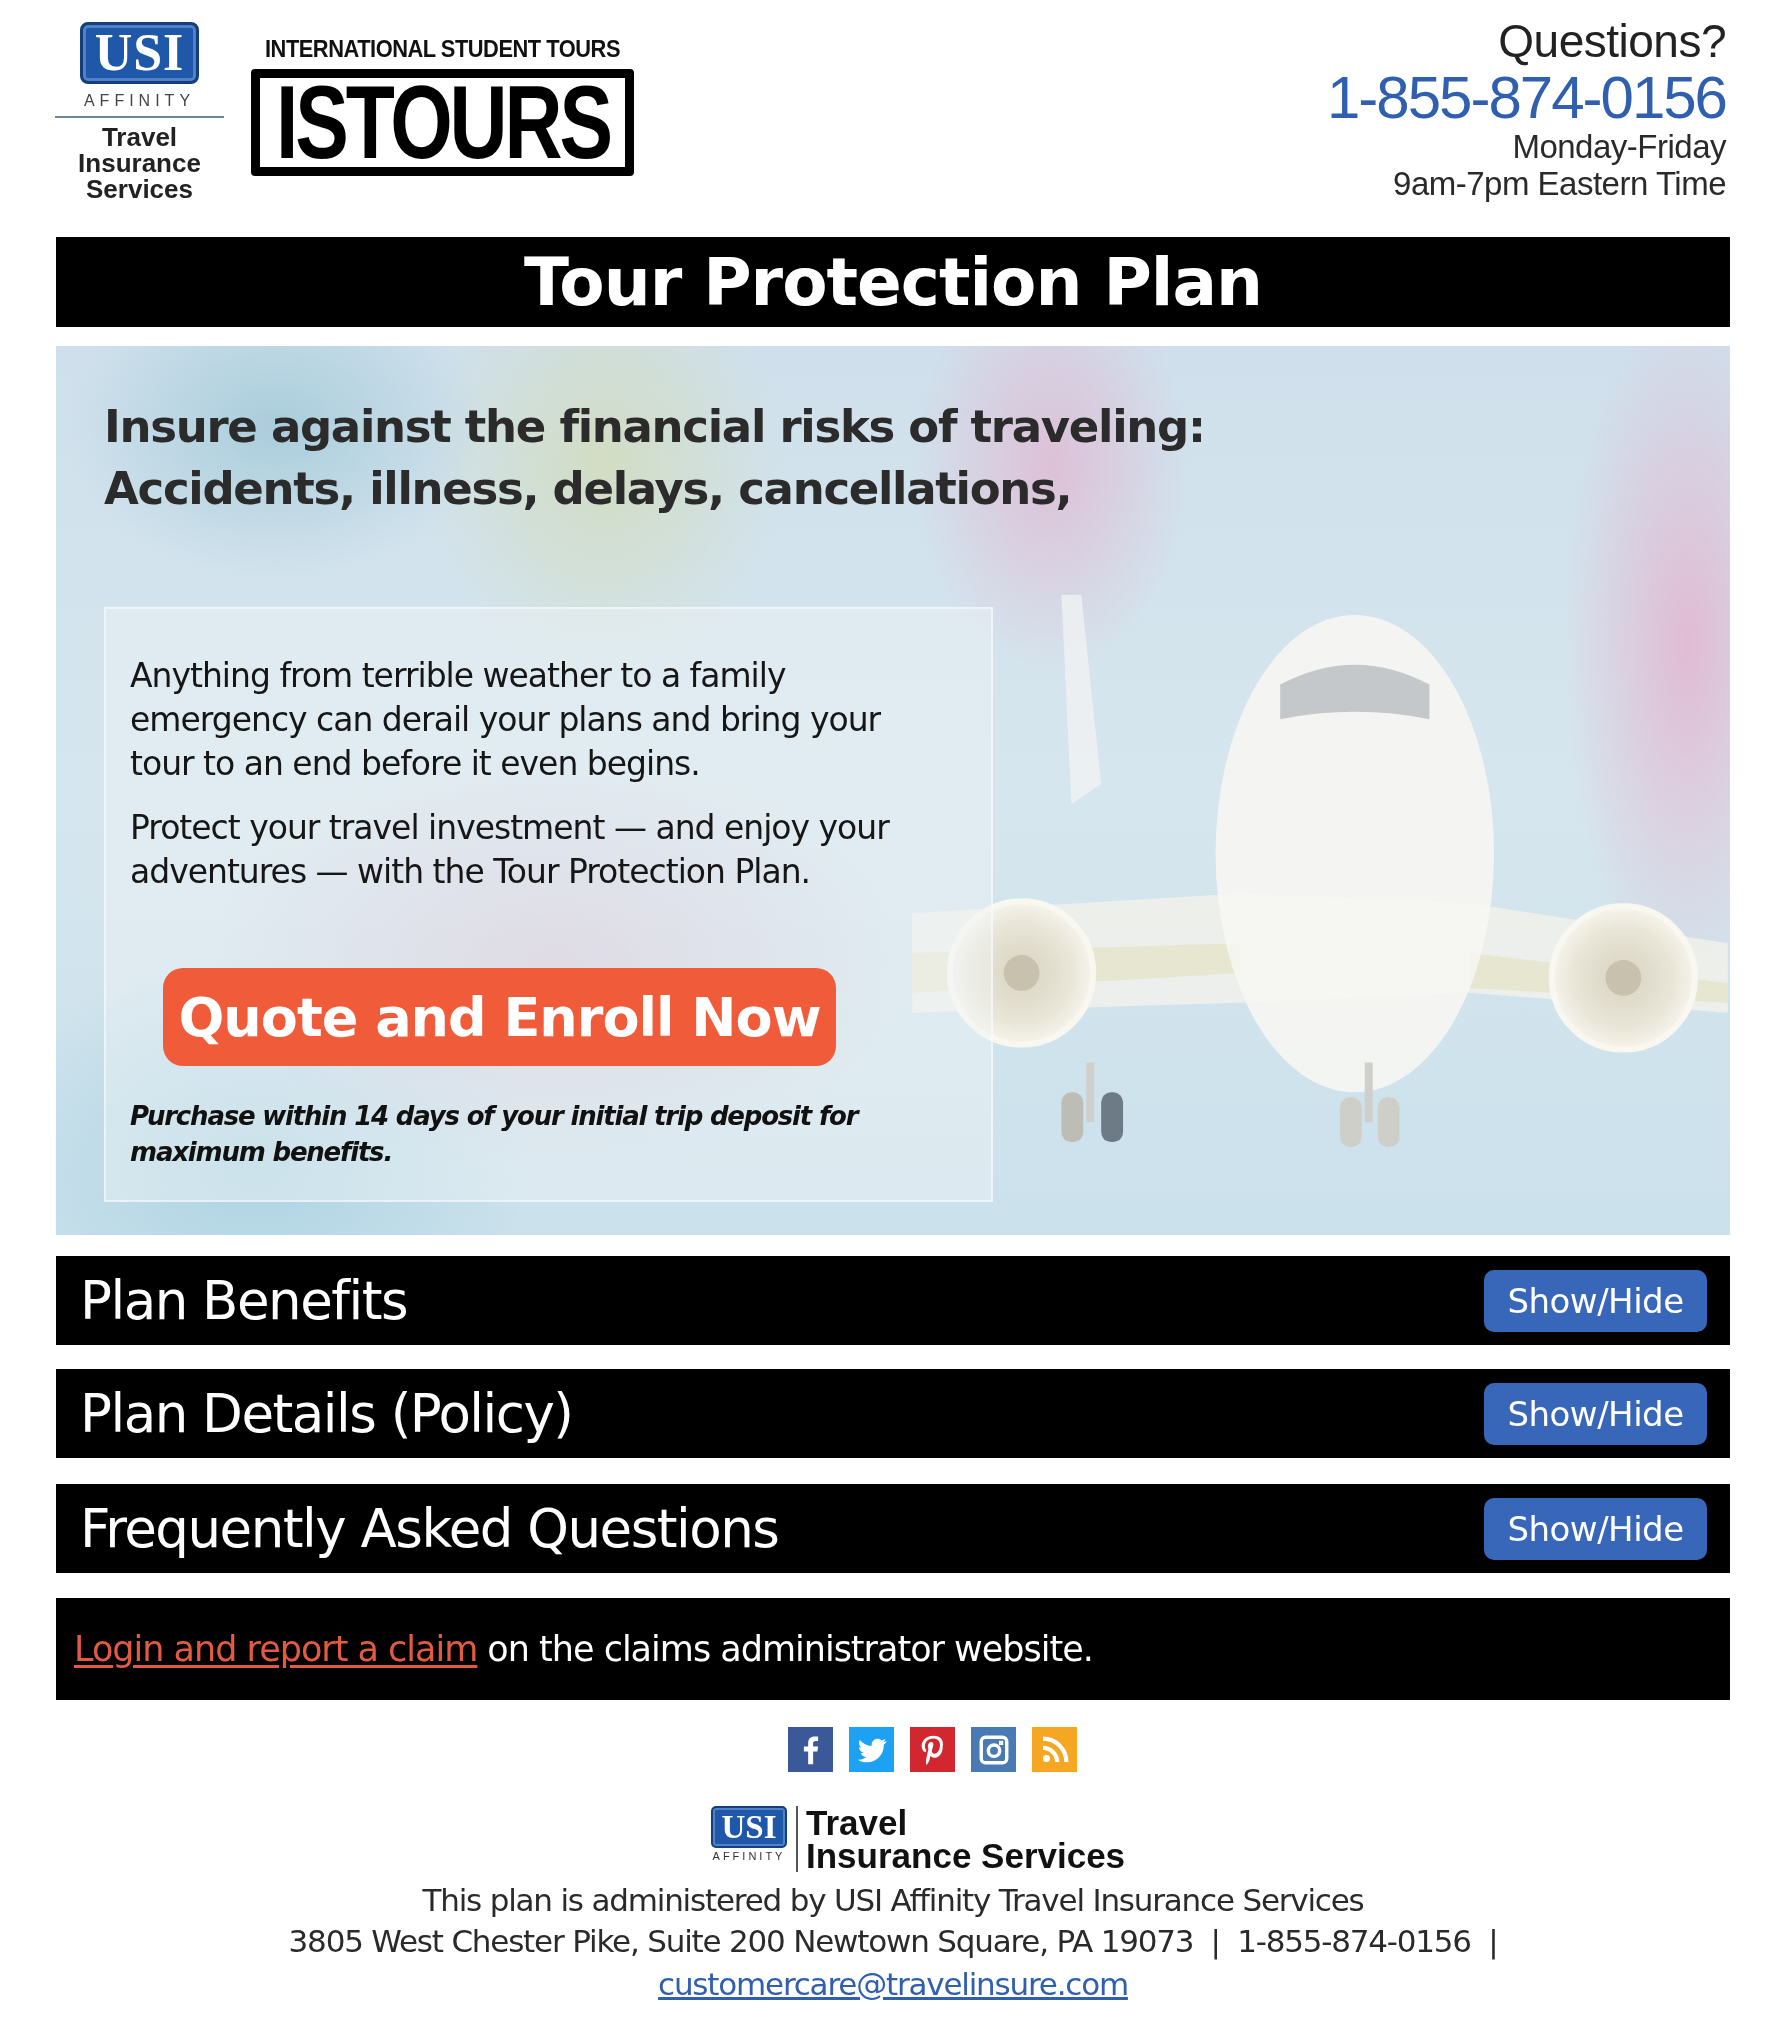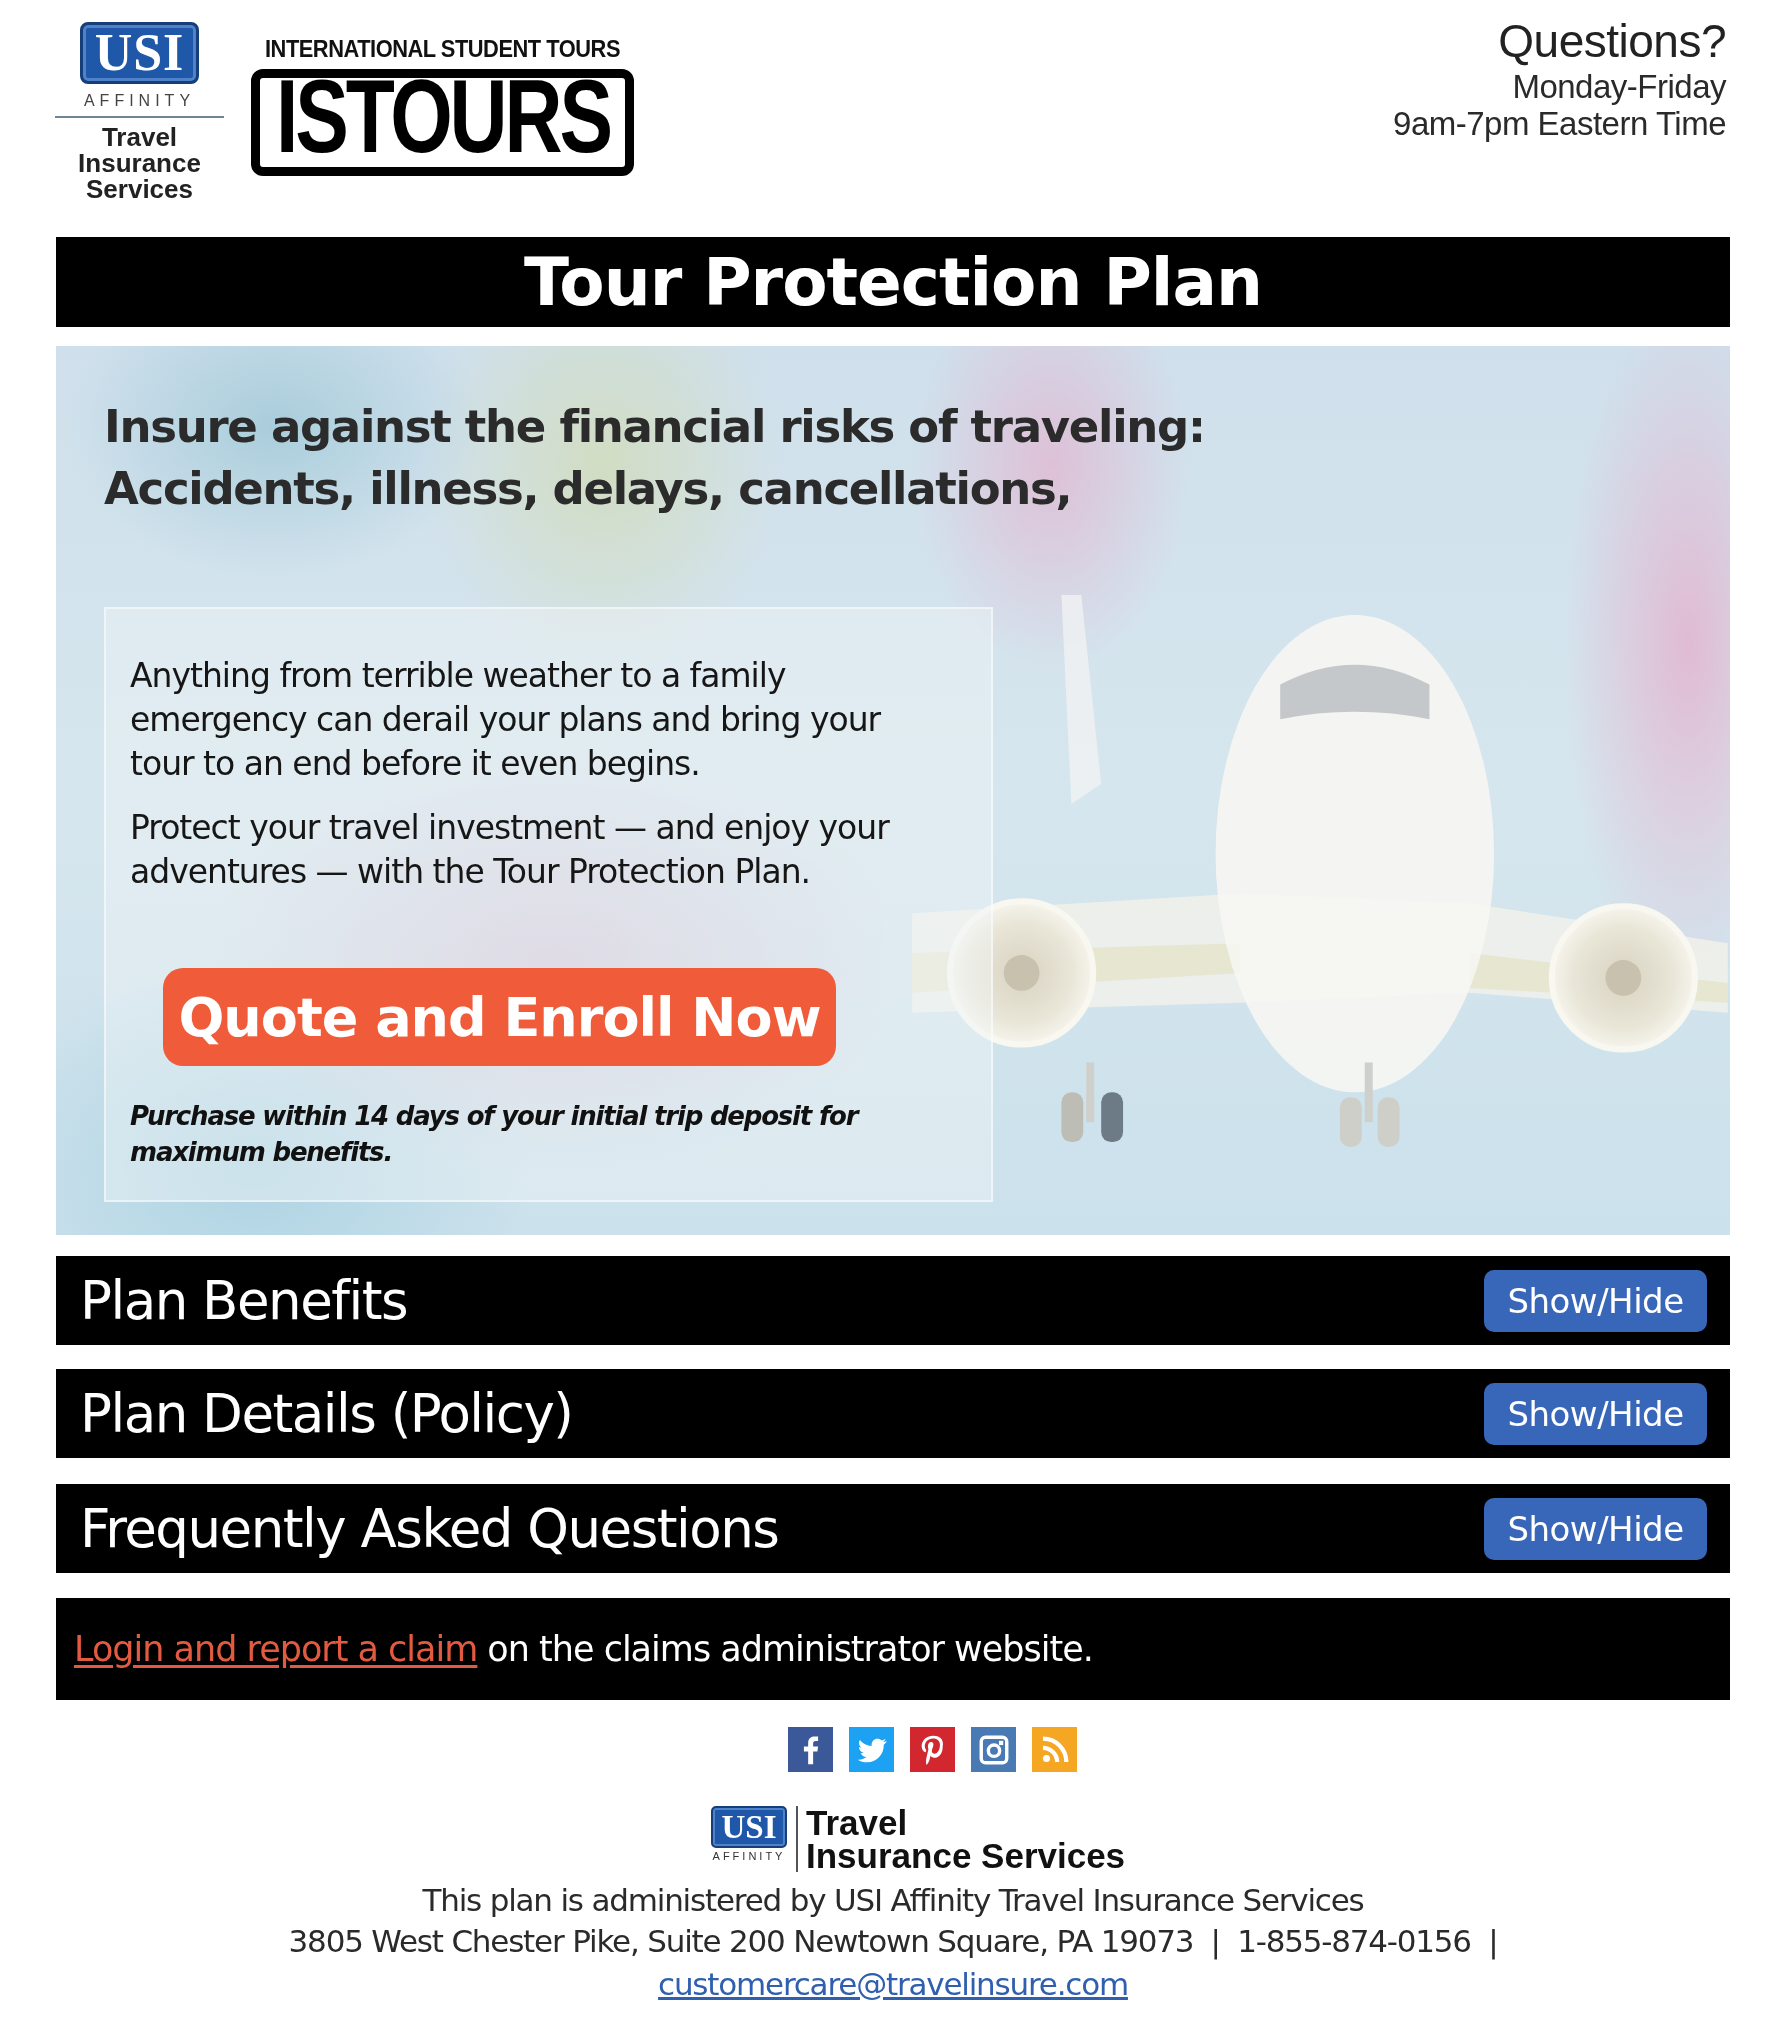--- a/index.html
+++ b/index.html
@@ -10,21 +10,21 @@
   .usi-logo { position: absolute; left: 55px; top: 22px; width: 169px; text-align: center; }
   .usi-box { display: inline-block; width: 119px; height: 62px; background: #1f58a8; border: 3px solid #163f7a; border-radius: 8px;
              color: #fff; font-family: "Liberation Serif", serif; font-weight: bold; font-size: 52px; line-height: 56px; letter-spacing: 1px;
              box-shadow: inset 0 0 0 3px #4f82c8; }
   .usi-affinity { font-size: 16px; letter-spacing: 5px; color: #444; margin-top: 8px; }
   .usi-rule { height: 2px; background: #6c8597; margin: 6px 0 6px 0; }
   .usi-tis { font-weight: bold; font-size: 26px; line-height: 26px; color: #222; }
 
   .istours { position: absolute; left: 251px; top: 36px; width: 383px; }
   .istours-top { font-family: "Liberation Sans", sans-serif; font-weight: bold; font-size: 23px; letter-spacing: -0.5px; color: #111; text-align: center; transform: scaleX(0.95); }
-  .istours-box { margin-top: 6px; height: 107px; border: 9px solid #000; border-radius: 12px; display: flex; align-items: flex-end; justify-content: center; }
+  .istours-box { margin-top: 6px; height: 107px; border: 9px solid #000; border-radius: 4px; display: flex; align-items: center; justify-content: center; }
   .istours-word { font-weight: bold; font-size: 103px; line-height: 100px; letter-spacing: -4px; color: #000; transform: scaleX(0.78); }
 
   .contact { position: absolute; right: 60px; top: 14px; text-align: right; }
   .contact-q { font-size: 46px; color: #222; letter-spacing: -0.5px; }
   .contact-phone { font-size: 60px; color: #2f5fae; letter-spacing: -2px; line-height: 60px; }
   .contact-days, .contact-hours { font-size: 33px; color: #2a2a2a; letter-spacing: -0.5px; line-height: 37px; }
 
   
   .title-bar { position: absolute; left: 56px; top: 237px; width: 1674px; height: 90px; background: #000;
                display: flex; align-items: center; justify-content: center; }
@@ -98,20 +98,21 @@
 
 <div class="istours">
   <div class="istours-top">INTERNATIONAL STUDENT TOURS</div>
   <div class="istours-box">
     <span class="istours-word">ISTOURS</span>
   </div>
 </div>
 
 <div class="contact">
   <div class="contact-q">Questions?</div>
+  <div class="contact-phone">1-855-874-0156</div>
   <div class="contact-days">Monday-Friday</div>
   <div class="contact-hours">9am-7pm Eastern Time</div>
 </div>
 
 <div class="title-bar">
   <h1>Tour Protection Plan</h1>
 </div>
 
 <div class="hero">
   <svg class="hero-plane" viewBox="0 0 820 560">

